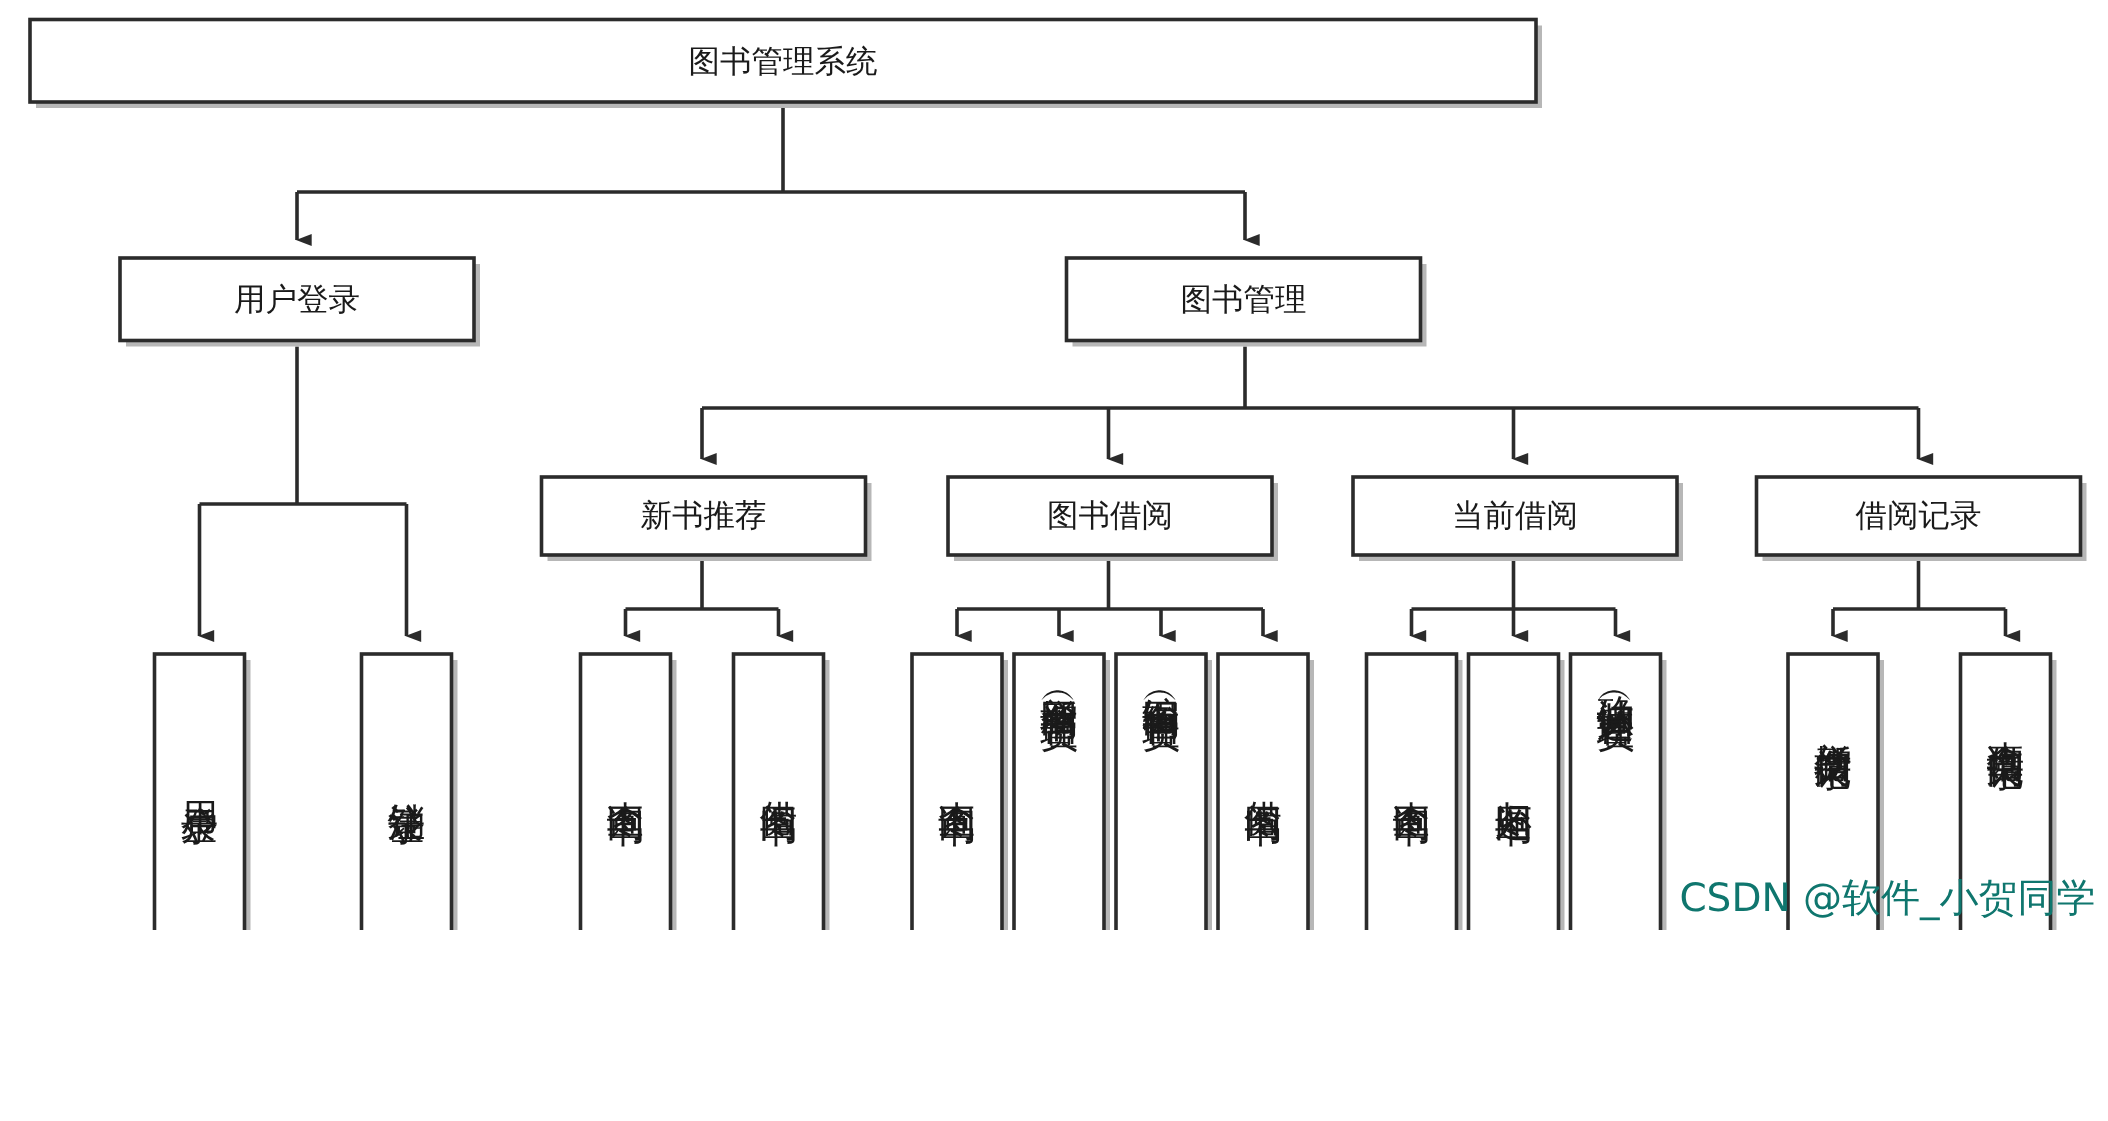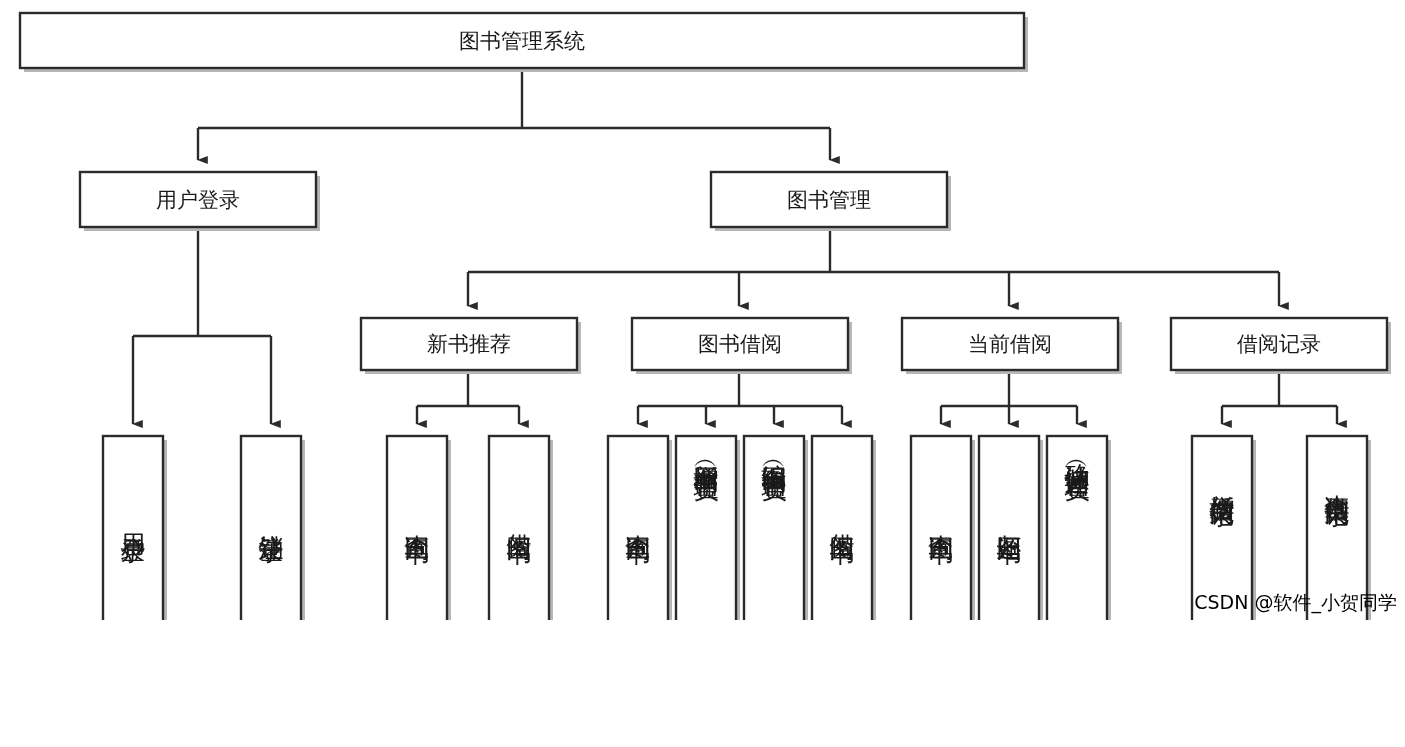--- a/index.html
+++ b/index.html
@@ -62,22 +62,22 @@
     line-height: 1.08;
     letter-spacing: 2px;
     color: #1a1a1a;
     white-space: nowrap;
   }
   .watermark {
     position: absolute;
     right: 8px;
     bottom: 4px;
     font-family: "DejaVu Sans", "Liberation Sans", sans-serif;
-    font-size: 19px;
-    color: #000000;
+    font-size: 26px;
+    color: #0f766e;
     white-space: nowrap;
     pointer-events: none;
   }
 </style>
 </head>
 <body>
 
 <div id="diagram-root">
 
   <svg class="diagram-canvas" viewBox="0 0 1405 747">

